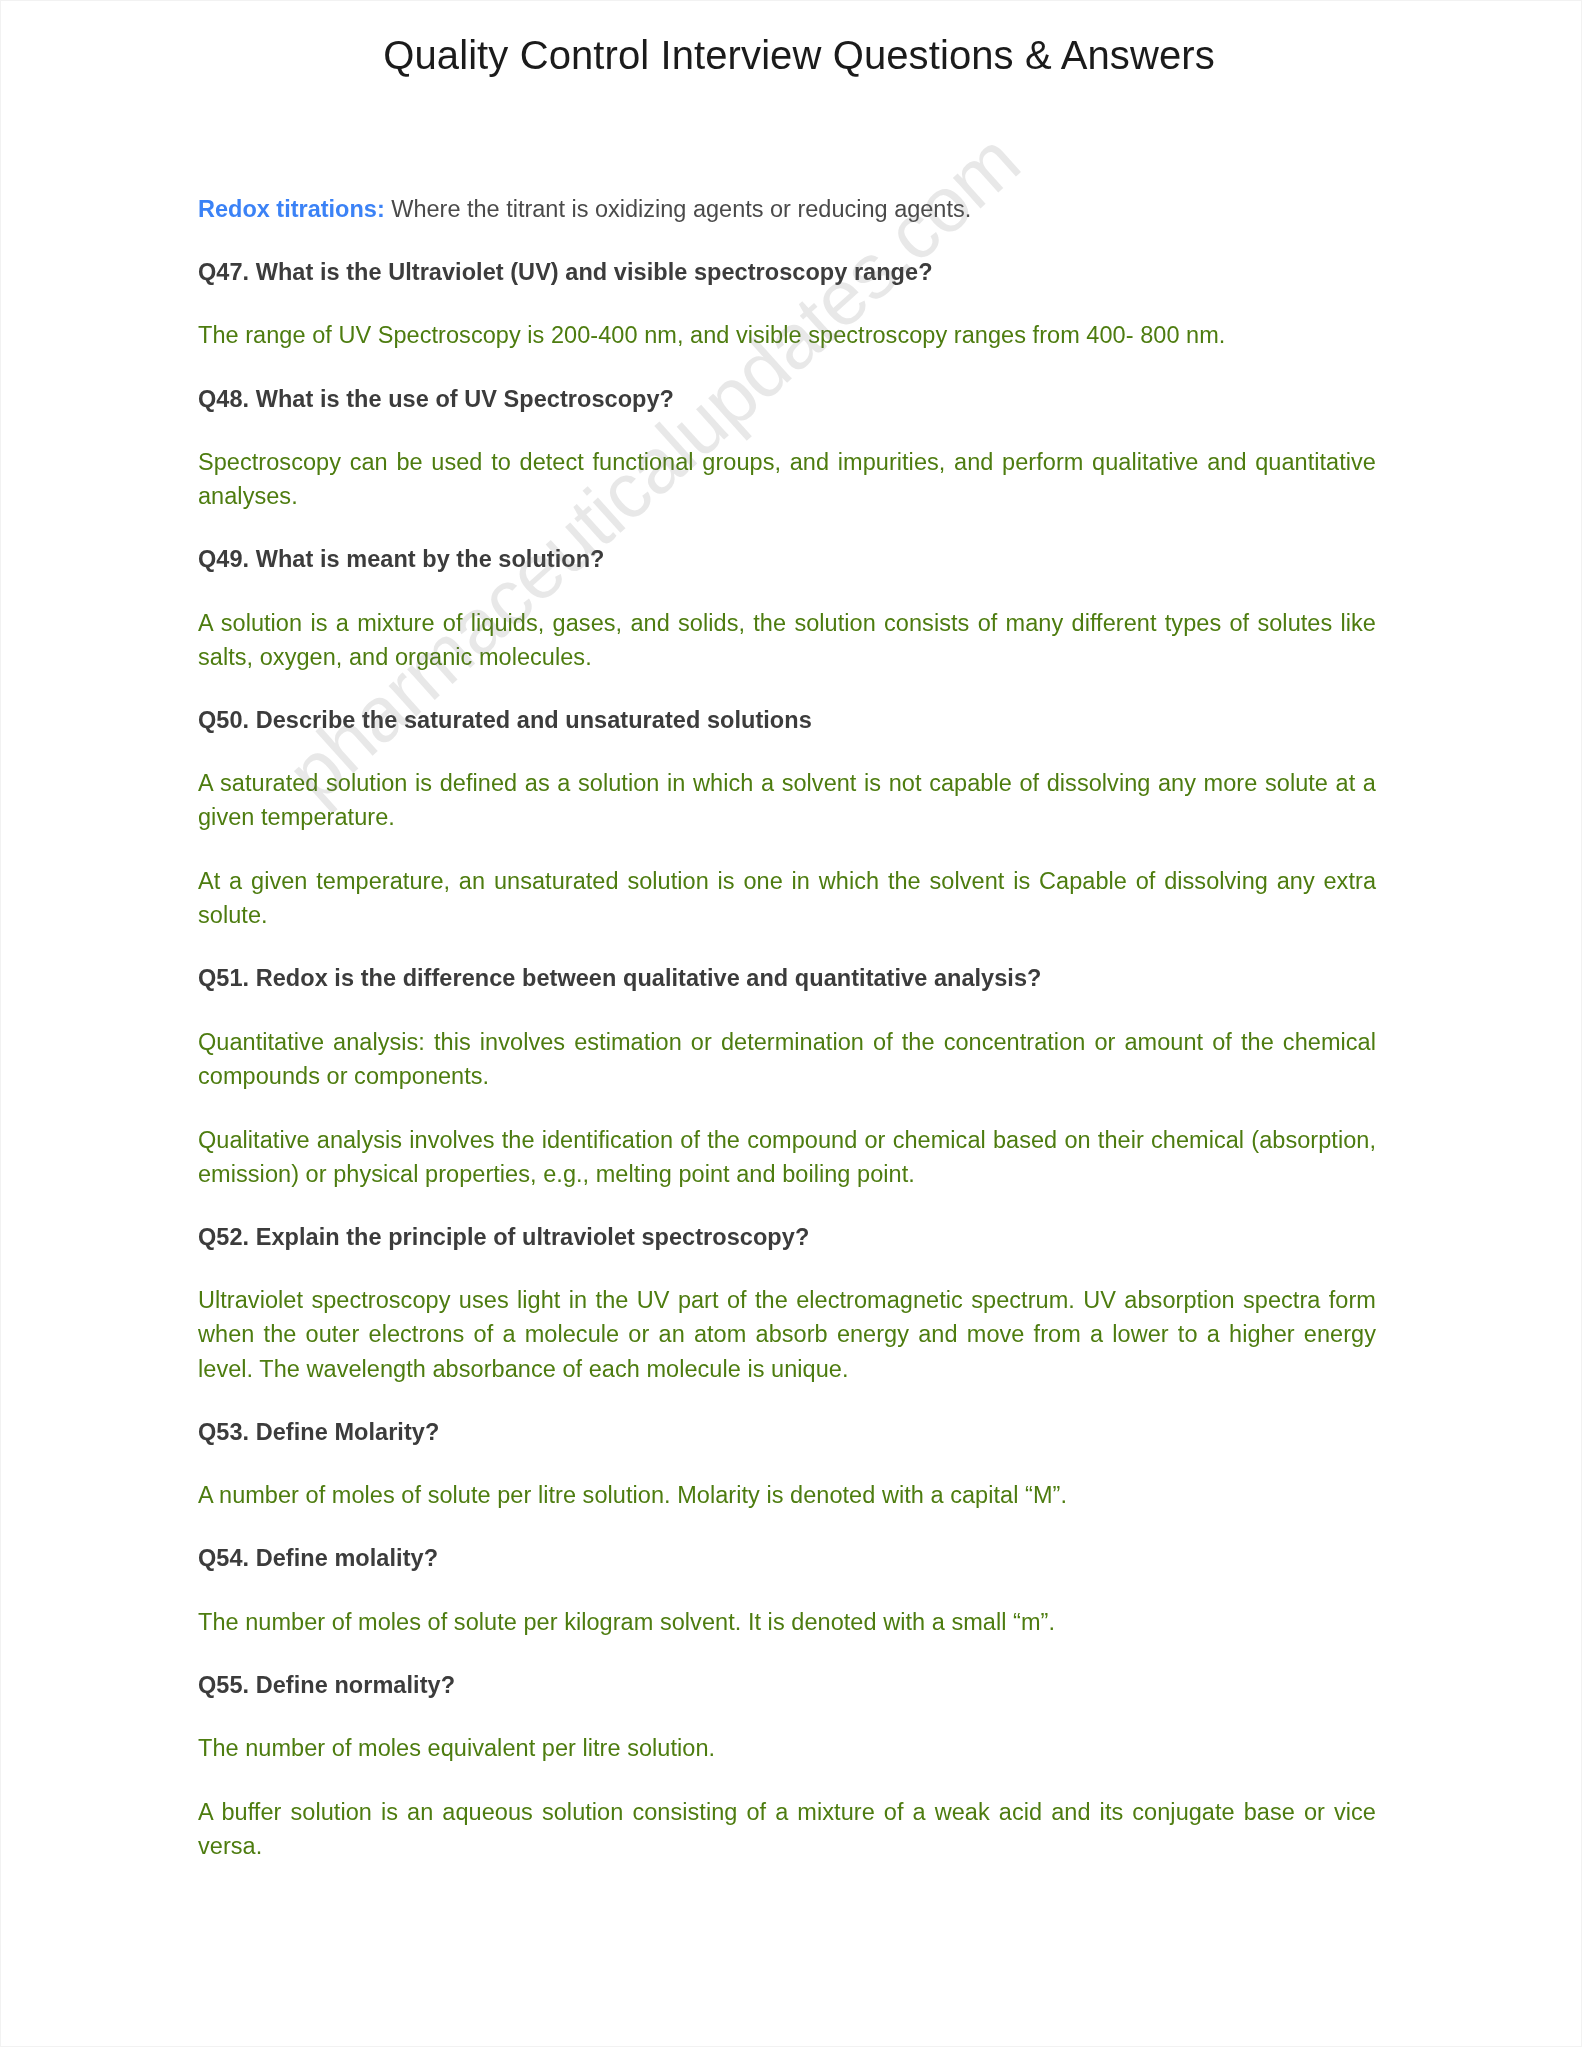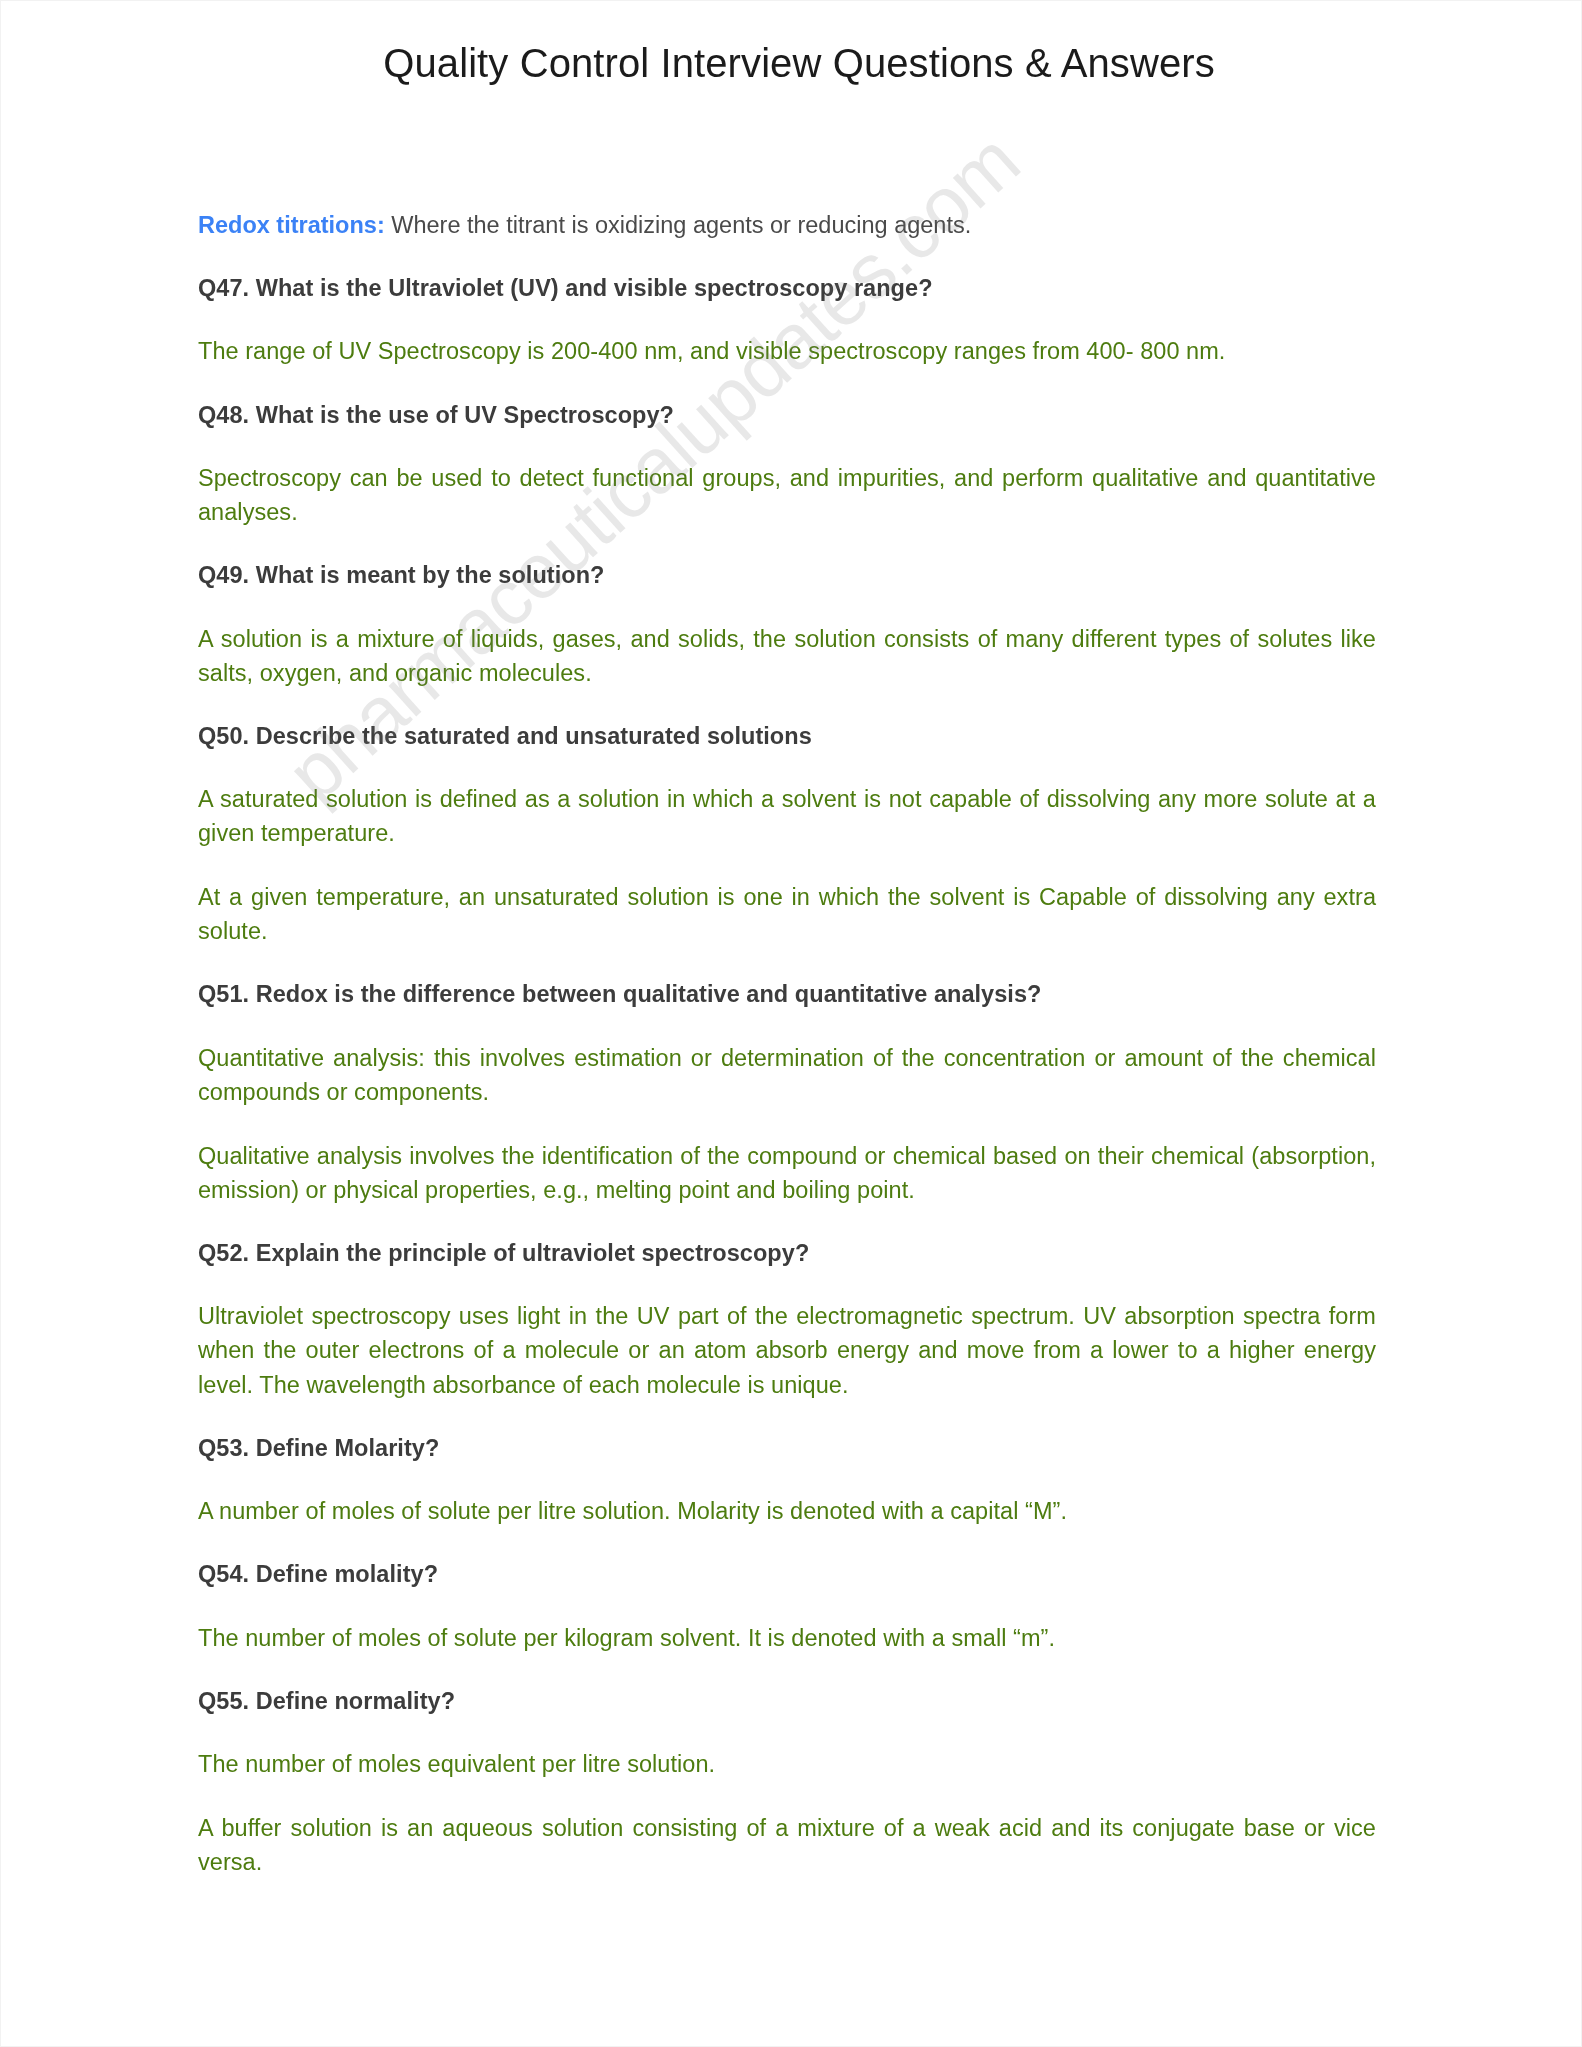--- a/index.html
+++ b/index.html
@@ -26,21 +26,21 @@
     inset: 0;
     pointer-events: none;
     box-shadow: inset 0 0 0 1px #f2f2f2;
   }
   .page-title {
     text-align: center;
     font-size: 40px;
     font-weight: 400;
     color: #1b1b1b;
     letter-spacing: 0.1px;
-    margin: 8px;
+    margin: 0;
     padding: 30px 0 0 16px;
     line-height: 1.25;
     font-stretch: condensed;
   }
   .content {
     position: absolute;
     left: 198px;
     top: 112px;
     width: 1178px;
   }

